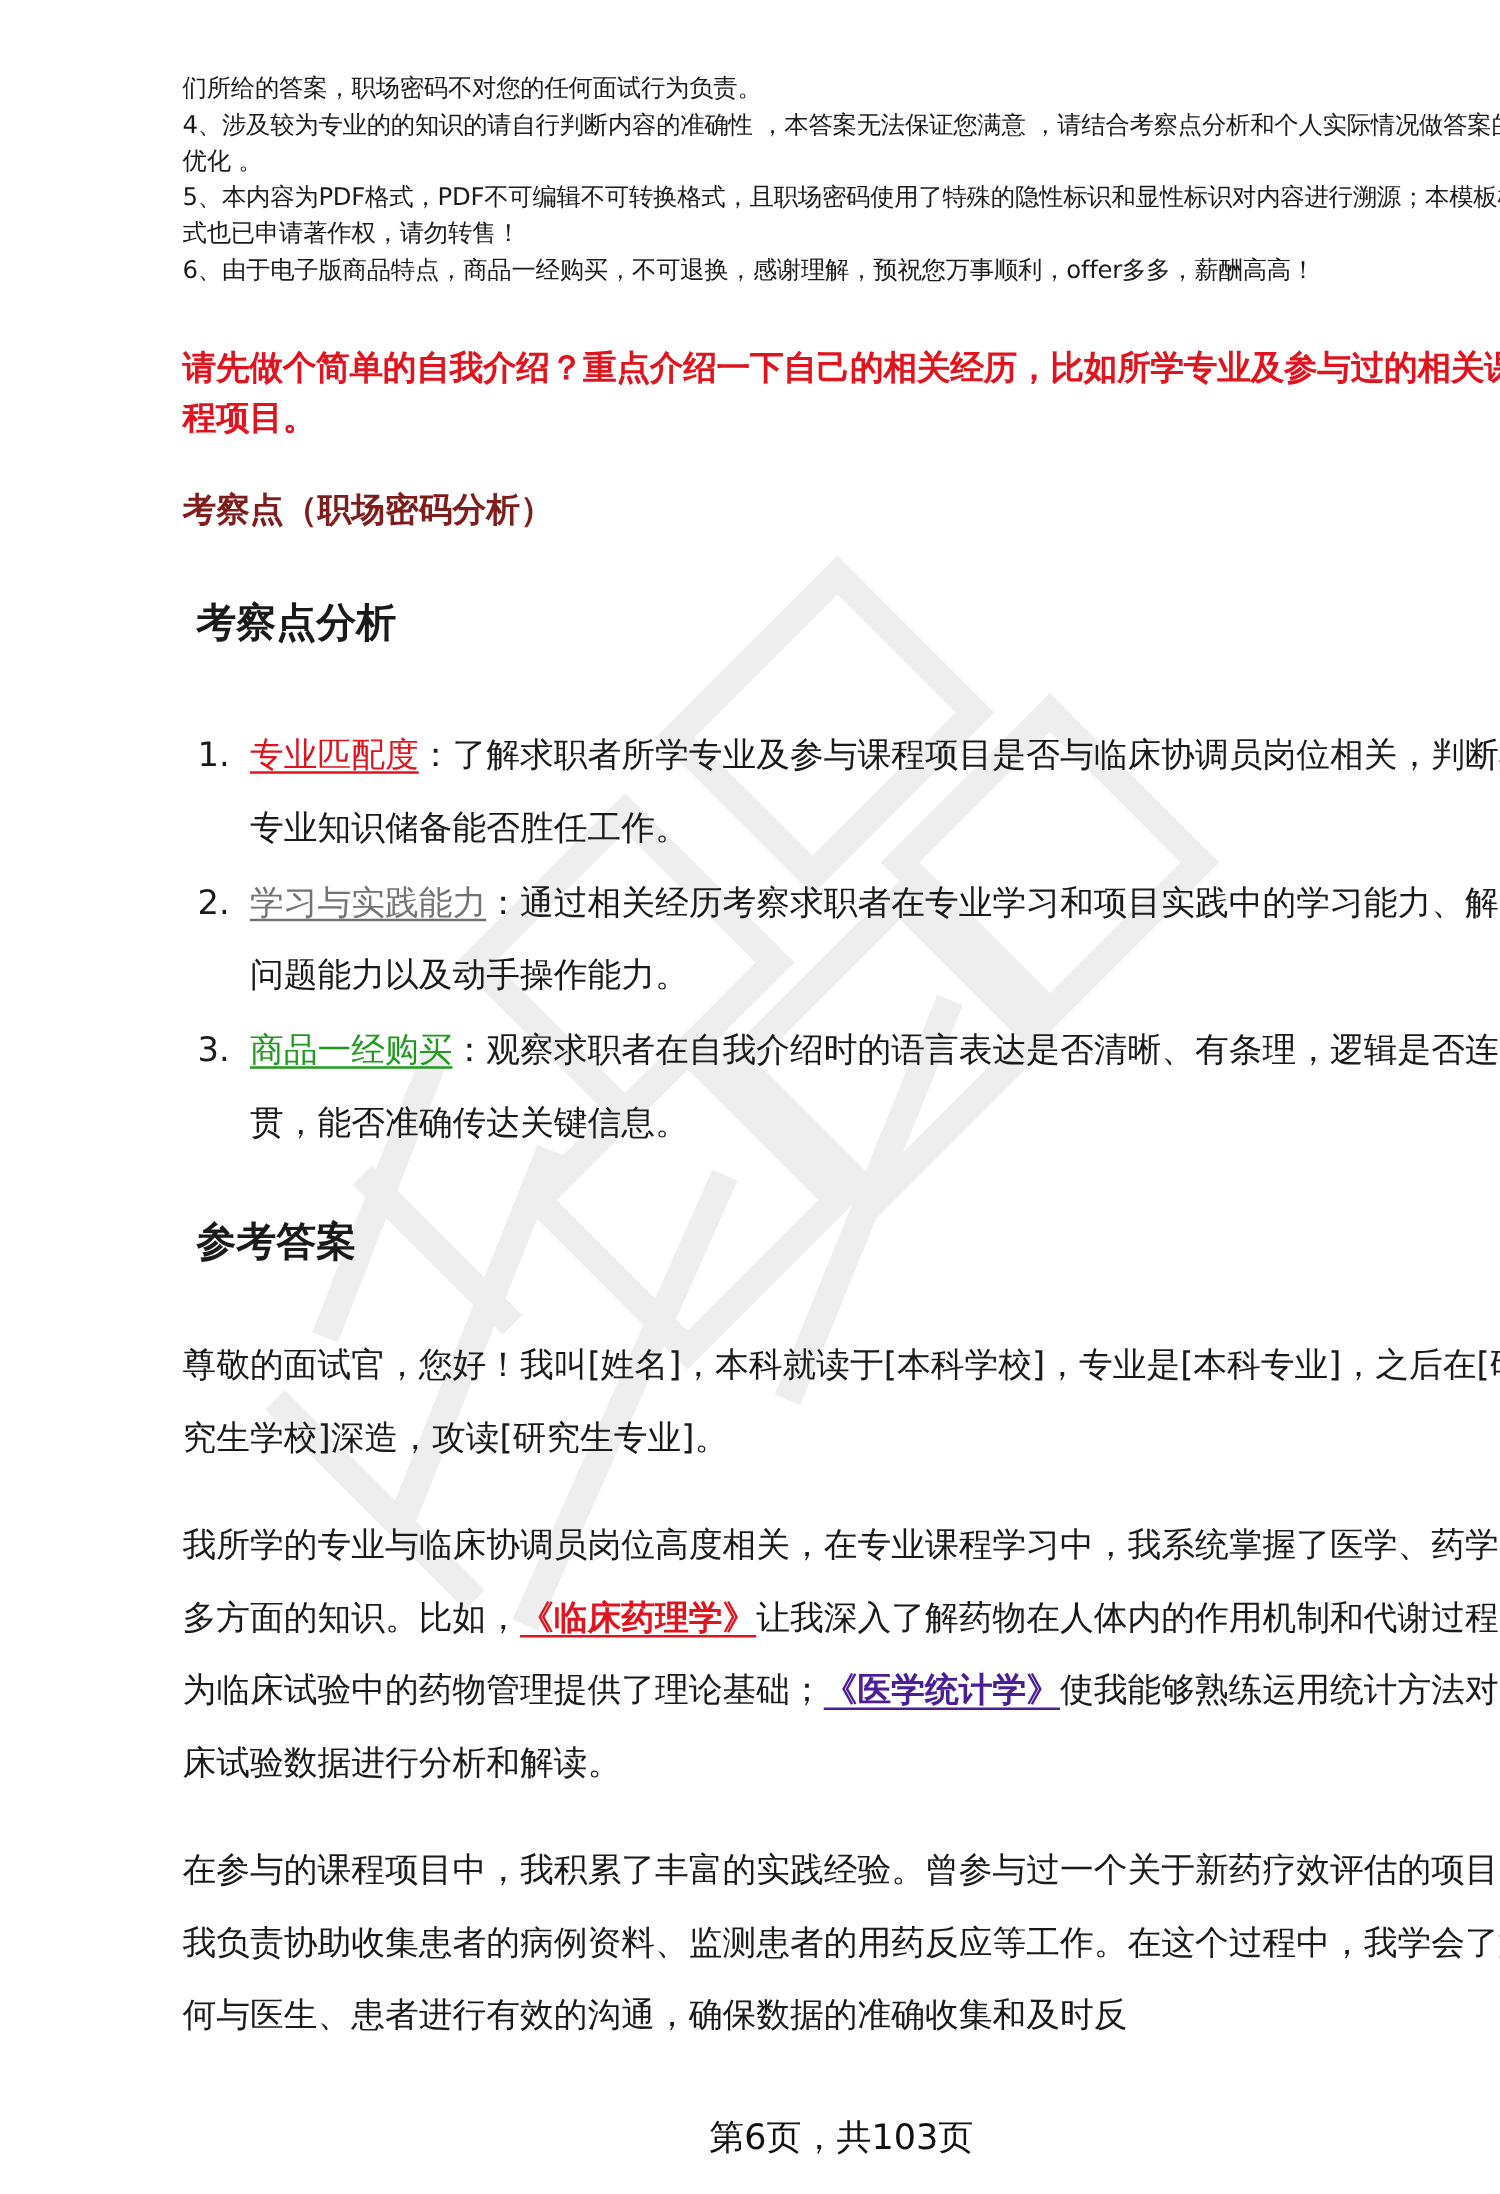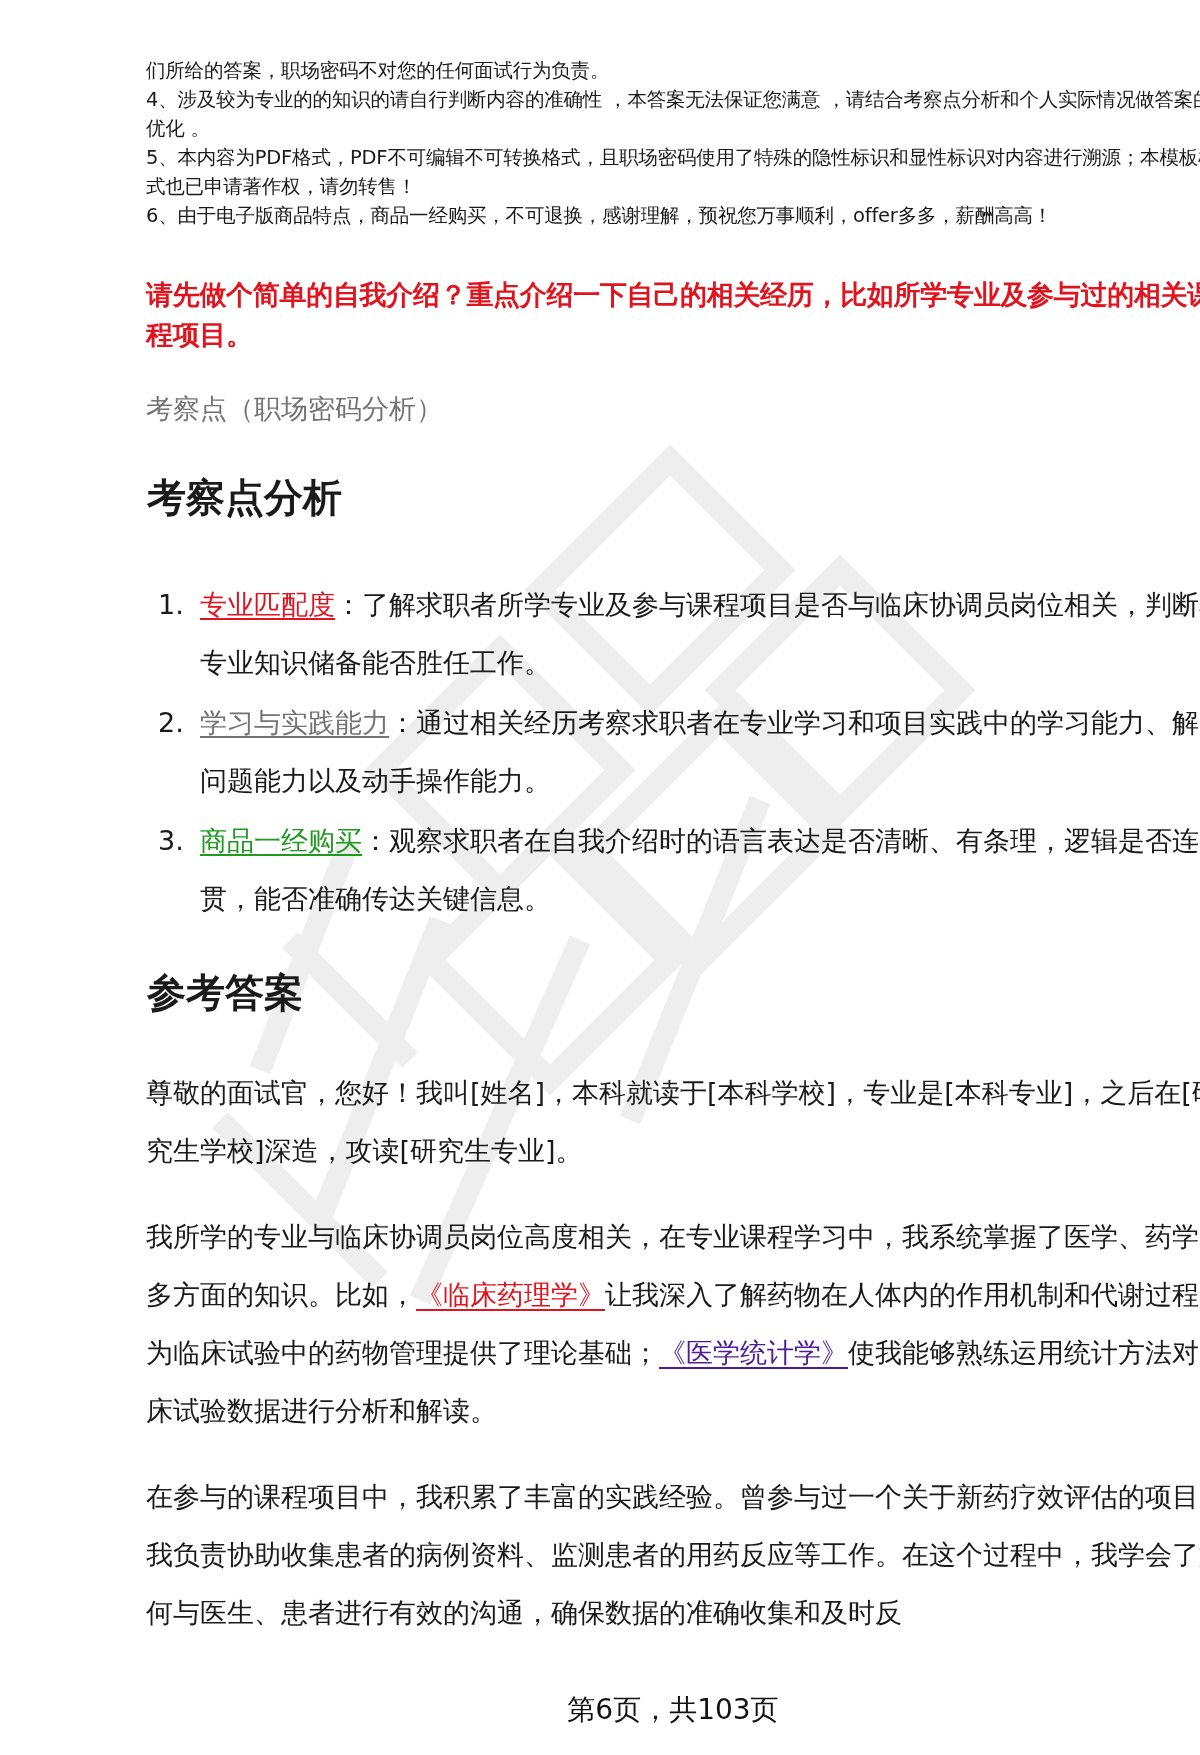--- a/index.html
+++ b/index.html
@@ -54,27 +54,27 @@
       font-weight: bold;
       color: #e0141e;
       letter-spacing: -0.3px;
     }
     .analysis-tag {
       position: absolute;
       left: 73px;
       top: 389px;
       font-size: 27px;
       line-height: 40px;
-      font-weight: normal;
-      color: #737373;
+      font-weight: bold;
+      color: #7f1d1d;
     }
     .section-title {
       position: absolute;
-      left: 74px;
-      font-size: 39px;
+      left: 84px;
+      font-size: 32px;
       line-height: 40px;
       font-weight: bold;
       color: #1a1a1a;
     }
     .sec-analysis { top: 478px; }
     .sec-answer { top: 973px; }
 
     .points {
       position: absolute;
       left: 85px;
@@ -108,21 +108,21 @@
       position: absolute;
       left: 73px;
       top: 1064px;
       width: 1085px;
       font-size: 27px;
       line-height: 58px;
       color: #1a1a1a;
     }
     .answer p { margin-bottom: 28px; }
     .book {
-      font-weight: normal;
+      font-weight: bold;
       text-decoration: underline;
       text-underline-offset: 5px;
     }
     .book-red { color: #e0141e; }
     .book-blue { color: #4c1d95; }
 
     .footer {
       position: absolute;
       left: 0;
       top: 1690px;

